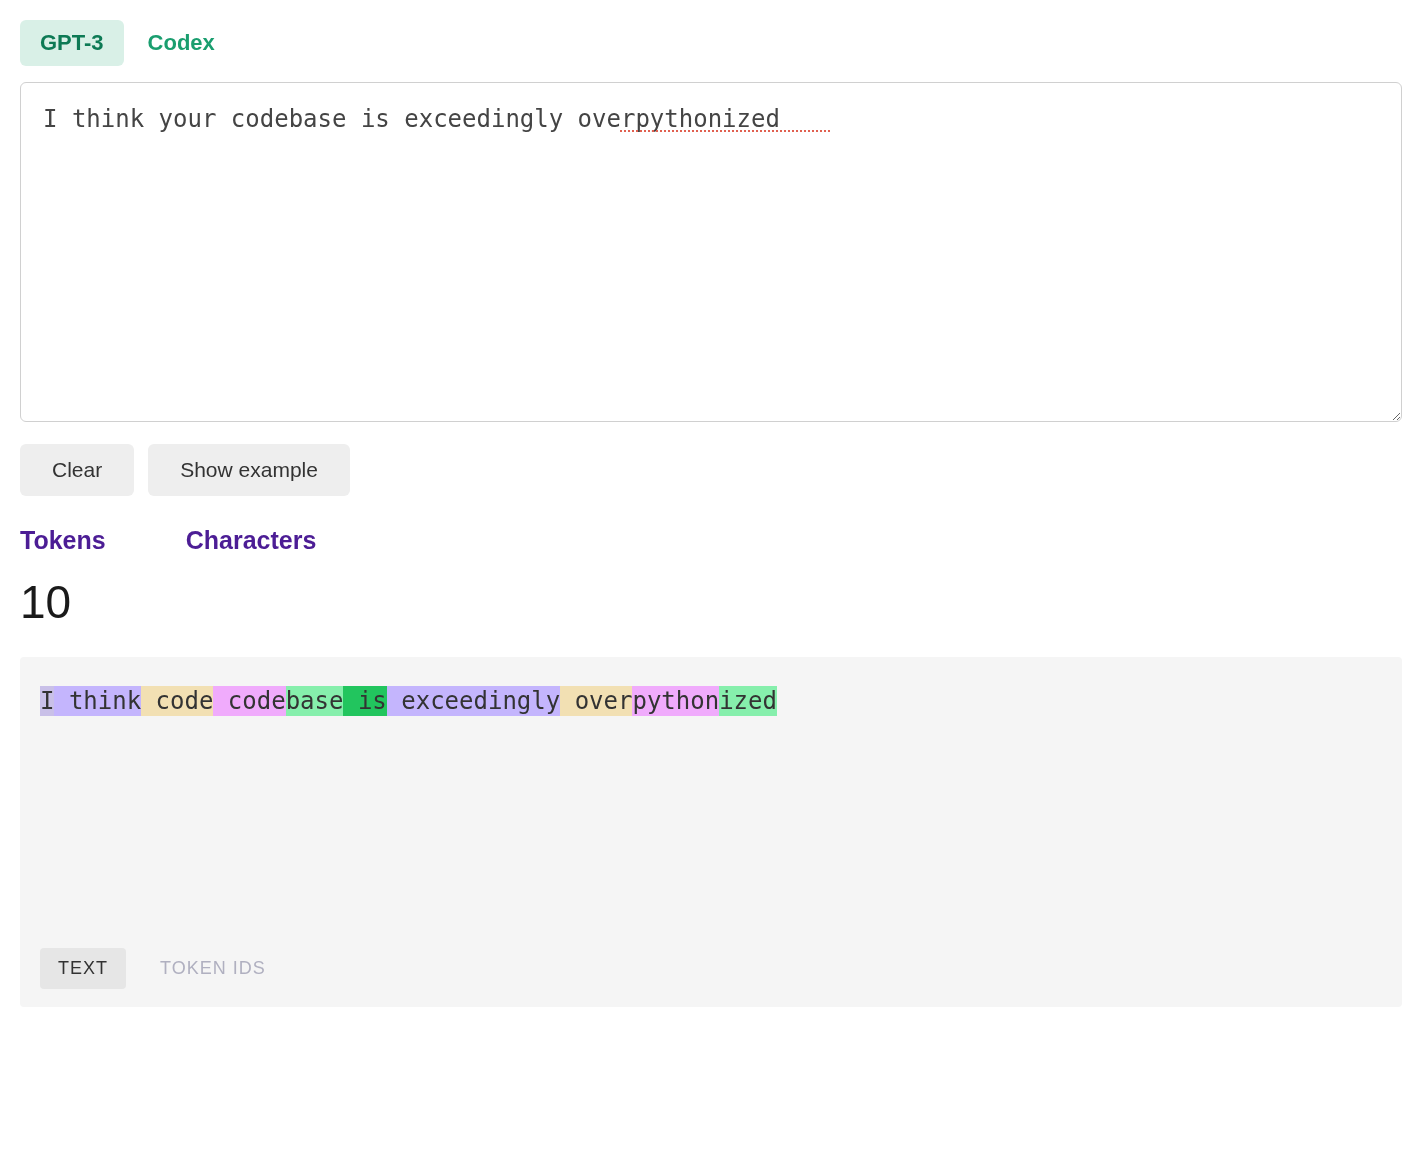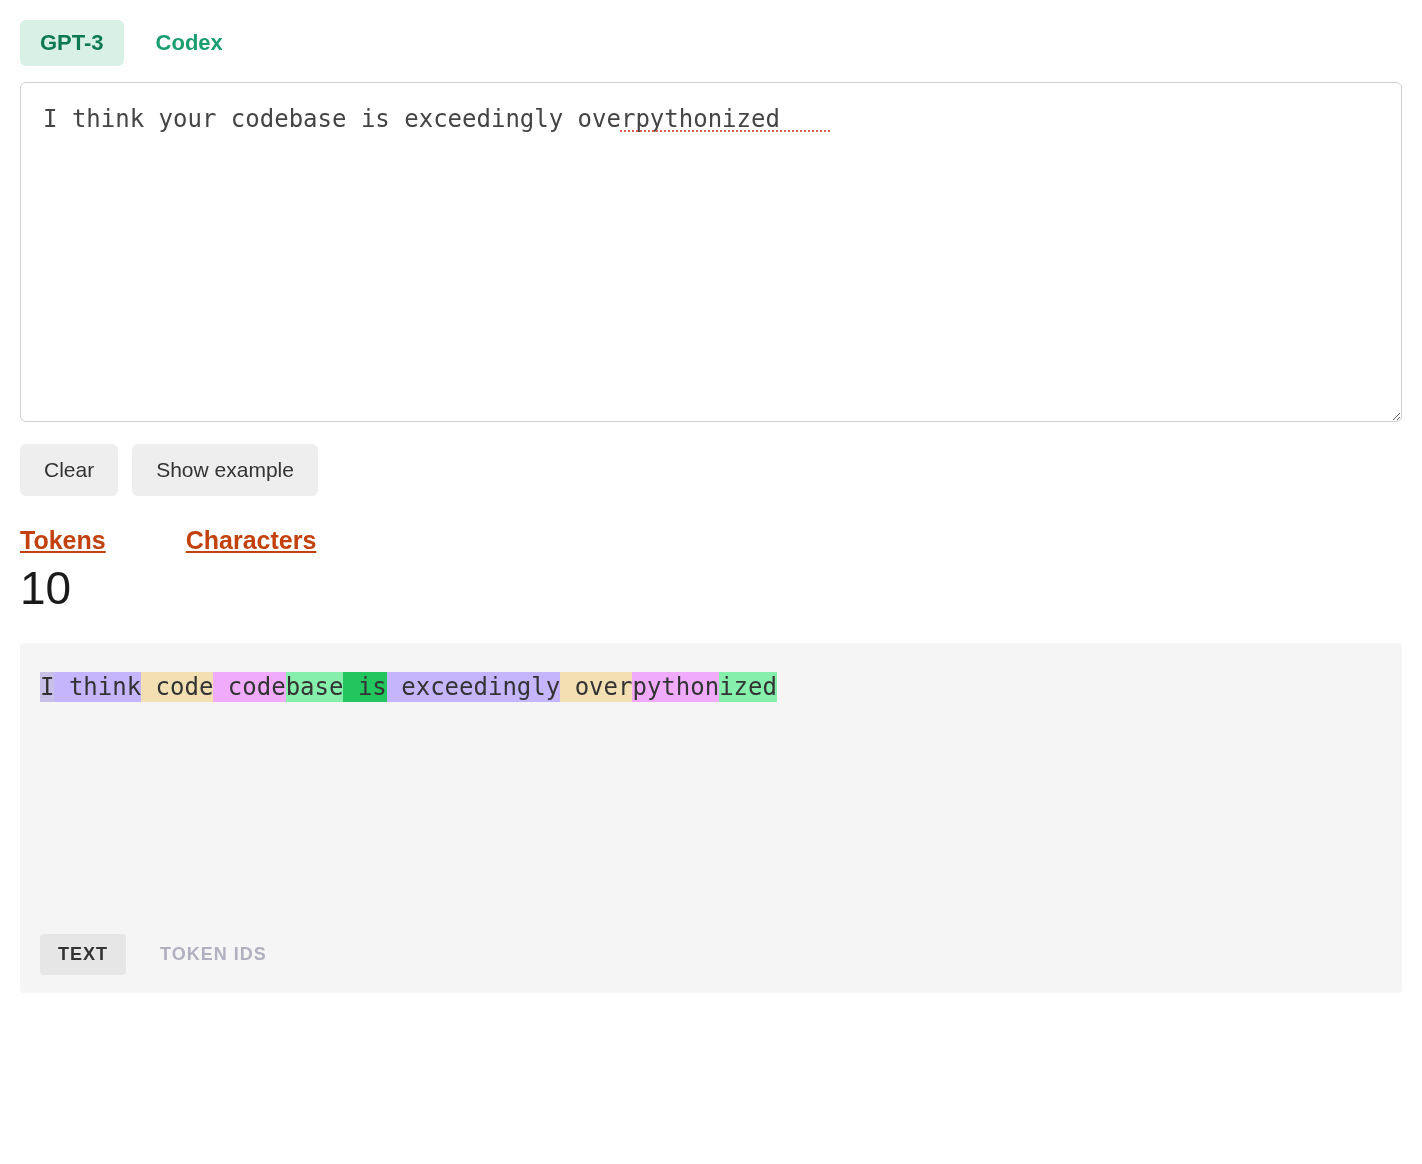--- a/index.html
+++ b/index.html
@@ -4,21 +4,21 @@
   <style>
     * { box-sizing: border-box; margin: 0; padding: 0; }
     body {
       font-family: -apple-system, BlinkMacSystemFont, "Segoe UI", Helvetica, Arial, sans-serif;
       background: #fff;
       padding: 20px;
       width: 1422px;
     }
     .tabs {
       display: flex;
-      gap: 12px;
+      gap: 4px;
       margin-bottom: 16px;
     }
     .tab {
       padding: 10px 20px;
       font-size: 22px;
       font-weight: 600;
       color: #1a9e6f;
       cursor: pointer;
       border-radius: 6px;
     }
@@ -54,36 +54,35 @@
     }
     .btn-row {
       display: flex;
       gap: 14px;
       margin-bottom: 30px;
     }
     .btn {
       background: #eeeeee;
       border: none;
       border-radius: 6px;
-      padding: 14px 24px;
+      padding: 14px 32px;
       font-size: 21px;
       color: #333;
       cursor: pointer;
     }
     .stats {
       display: flex;
       gap: 80px;
       margin-bottom: 28px;
     }
     .stat-label {
       font-size: 25px;
       font-weight: 700;
-      color: #c2410c;
-      margin-bottom: 6px;
-      text-decoration: underline;
+      color: #4c1d95;
+      margin-bottom: 20px;
     }
     .stat-value {
       font-size: 46px;
       font-weight: 400;
       color: #1a1a1a;
     }
     .token-panel {
       background: #f5f5f5;
       border-radius: 4px;
       padding: 28px 20px 18px 20px;
@@ -108,21 +107,21 @@
     .c4 { background: #86efac; }
     .c5 { background: #22c55e; }
     .view-tabs {
       display: flex;
       gap: 16px;
       margin-top: 20px;
     }
     .view-tab {
       padding: 10px 18px;
       font-size: 18px;
-      font-weight: 700;
+      font-weight: 400;
       letter-spacing: 1px;
       color: #b0b0c0;
       cursor: pointer;
       border-radius: 4px;
     }
     .view-tab.active {
       background: #e6e6e6;
       color: #333;
     }
   </style>

